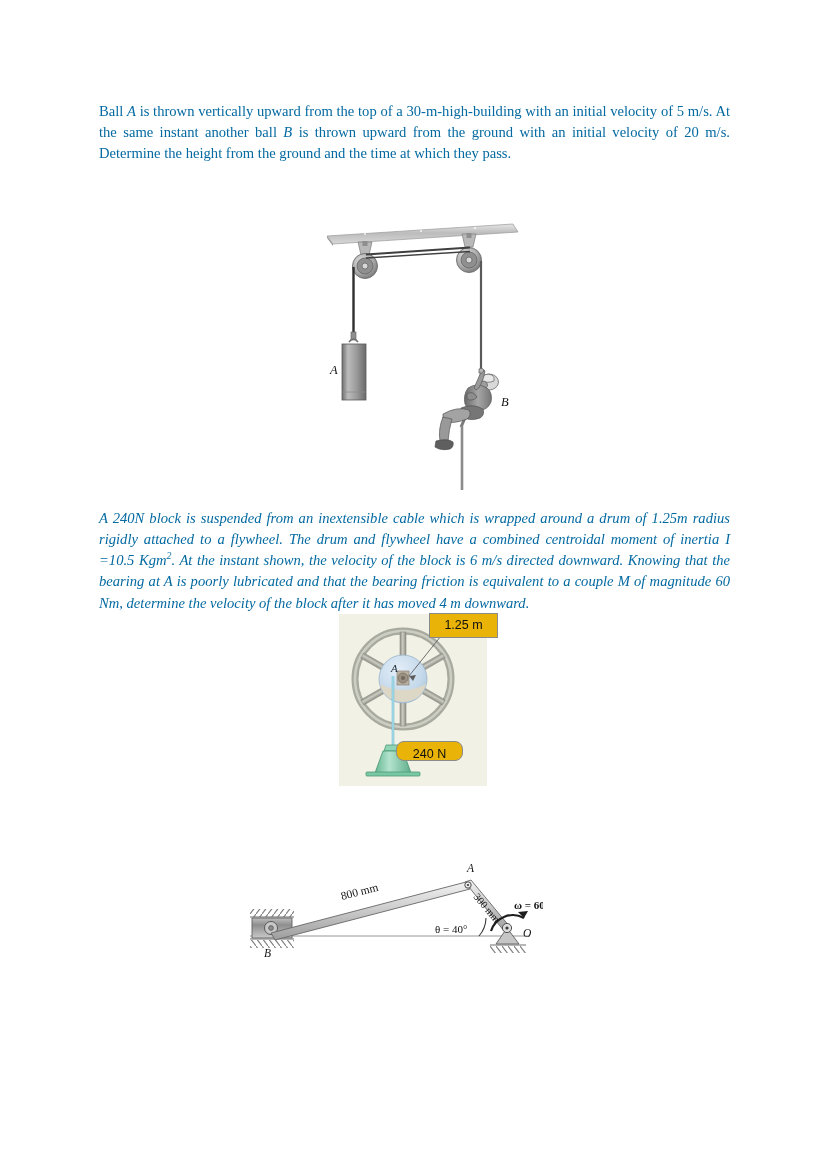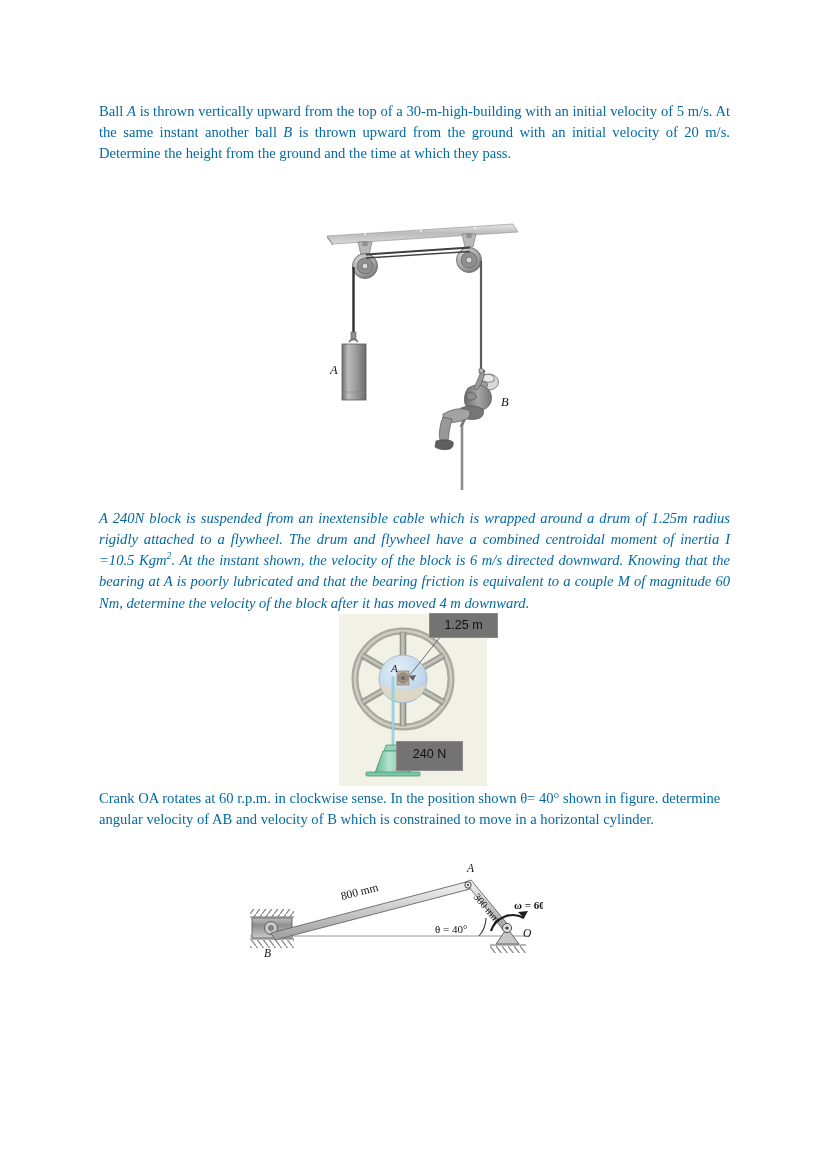--- a/index.html
+++ b/index.html
@@ -36,31 +36,31 @@
   #para-rope { position: absolute; left: 99px; top: 178px; width: 631px; }
   #fig-pulley { position: absolute; left: 325px; top: 222px; width: 195px; height: 268px; }
   #para-drum { position: absolute; left: 99px; top: 508px; width: 631px; font-style: italic; }
   #fig-flywheel { position: absolute; left: 339px; top: 614px; width: 148px; height: 172px;
                   background: #f1f1e5; }
   #para-crank { position: absolute; left: 99px; top: 788px; width: 631px; }
   #fig-crank { position: absolute; left: 238px; top: 858px; width: 305px; height: 100px; }
 
   .callout {
     position: absolute;
-    background: #737373;
+    background: #eab308;
     border: 1px solid #8a8a8a;
     font-family: "Liberation Sans", "DejaVu Sans", sans-serif;
     font-size: 12.5px;
     color: #111111;
     text-align: center;
     line-height: 20px;
     box-sizing: border-box;
   }
   #callout-125 { left: 429px; top: 613px; width: 69px; height: 25px; line-height: 23px; }
-  #callout-240 { left: 396px; top: 741px; width: 67px; height: 30px; line-height: 24px; }
+  #callout-240 { left: 396px; top: 741px; width: 67px; height: 20px; line-height: 24px; border-radius: 8px; }
 </style>
 </head>
 <body>
 
 <div class="page">
 
   <div id="para-ball">
     <p class="prob just"><span>Ball </span><span class="it">A</span><span> is thrown vertically upward from the top of a 30-m-high-building with an initial velocity of 5 m/s. At the same instant another ball </span><span class="it">B</span><span> is thrown upward from the ground with an initial velocity of 20 m/s. Determine the height from the ground and the time at which they pass.</span></p>
   </div>
 
@@ -225,23 +225,20 @@
         <path d="M47 131 h14 l2 6 h-18 z" fill="#8fd4b4" stroke="#4f9a79" stroke-width="0.8"></path>
         <path d="M44 137 h20 l8 22 h-36 z" fill="url(#gWeight)" stroke="#4f9a79" stroke-width="0.9"></path>
         <rect x="27" y="158" width="54" height="4" rx="1" fill="#79c7a3" stroke="#4f9a79" stroke-width="0.8"></rect>
       </g>
     </svg>
   </div>
 
   <div class="callout" id="callout-125">1.25 m</div>
   <div class="callout" id="callout-240">240 N</div>
 
-  <div id="para-crank">
-    <p class="prob">Crank OA rotates at 60 r.p.m. in clockwise sense. In the position shown θ= 40° shown in figure. determine angular velocity of AB and velocity of B which is constrained to move in a horizontal cylinder.</p>
-  </div>
 
   <div id="fig-crank">
     <svg width="305" height="100" viewBox="0 0 305 100">
       <defs>
         <linearGradient id="gLink" x1="0" y1="0" x2="0" y2="1">
           <stop offset="0" stop-color="#f2f2f2"></stop>
           <stop offset="0.4" stop-color="#d2d2d2"></stop>
           <stop offset="1" stop-color="#9d9d9d"></stop>
         </linearGradient>
         <linearGradient id="gSlider" x1="0" y1="0" x2="0" y2="1">

